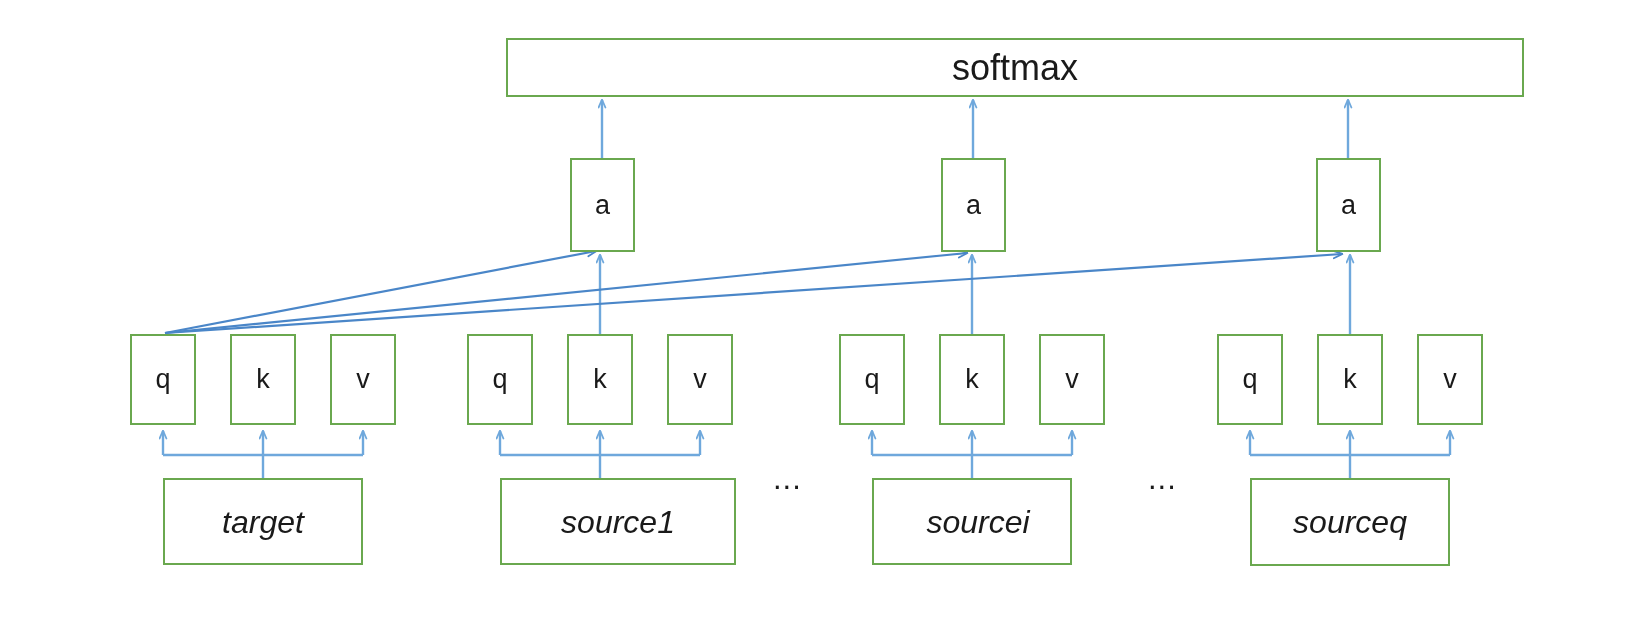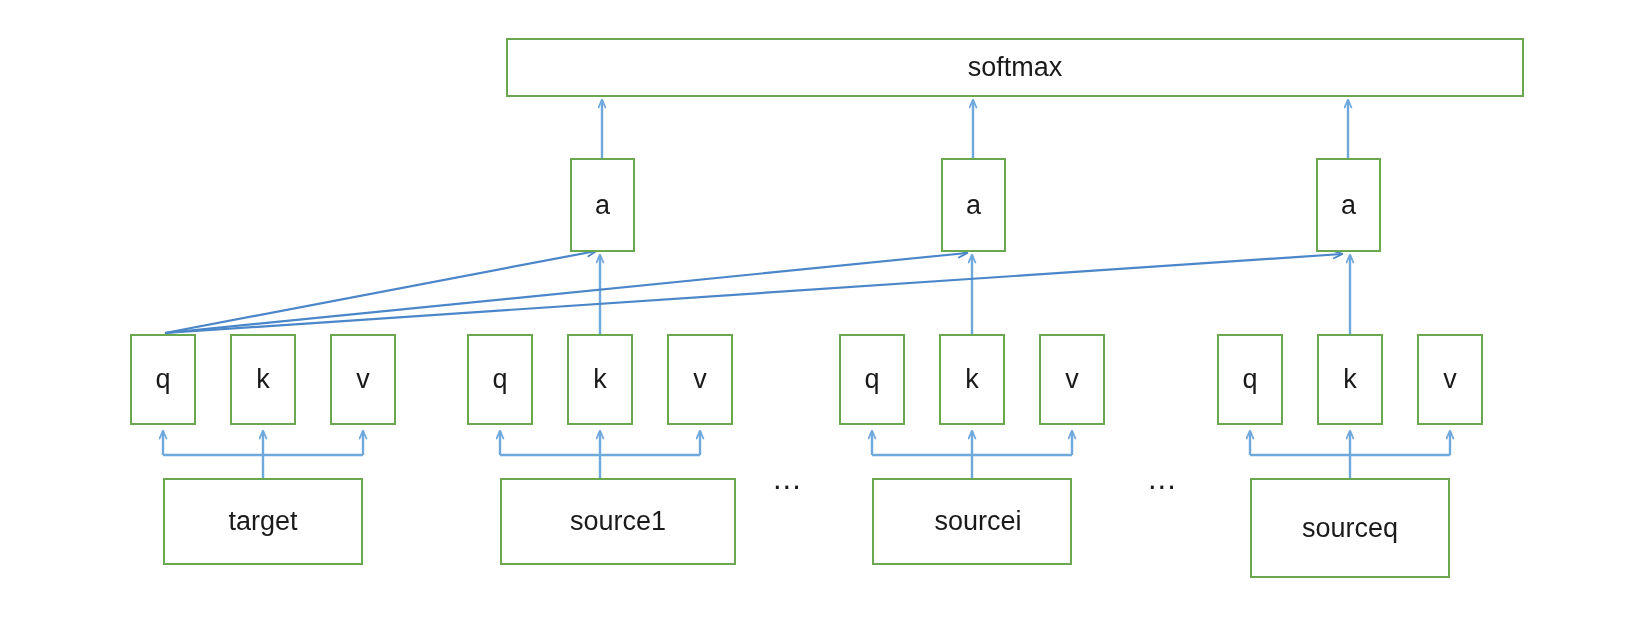--- a/index.html
+++ b/index.html
@@ -30,30 +30,31 @@
     box-sizing: border-box;
     border: 2px solid #6aa84f;
     background: #ffffff;
     display: flex;
     align-items: center;
     justify-content: center;
     color: #1a1a1a;
     line-height: 1;
   }
   .node-softmax {
-    font-size: 27px;
+    font-size: 36px;
   }
   .node-attn {
     font-size: 27px;
   }
   .node-proj {
     font-size: 27px;
   }
   .node-seq {
-    font-size: 27px;
+    font-size: 32px;
+    font-style: italic;
   }
   .ellipsis {
     position: absolute;
     font-size: 31px;
     color: #1a1a1a;
     letter-spacing: 1px;
     line-height: 1;
     white-space: nowrap;
   }
 </style>
@@ -169,20 +170,20 @@
 
   <div class="node node-proj" style="left:1217px; top:334px; width:66px; height:91px;">
     <span>q</span>
   </div>
   <div class="node node-proj" style="left:1317px; top:334px; width:66px; height:91px;">
     <span>k</span>
   </div>
   <div class="node node-proj" style="left:1417px; top:334px; width:66px; height:91px;">
     <span>v</span>
   </div>
-  <div class="node node-seq" style="left:1250px; top:478px; width:200px; height:100px;text-align:right;">
+  <div class="node node-seq" style="left:1250px; top:478px; width:200px; height:88px;text-align:right;">
     <span>sourceq</span>
   </div>
 
   <div class="ellipsis" style="left:773px; top:463px;">...</div>
   <div class="ellipsis" style="left:1148px; top:463px;">...</div>
 
 </div>
 
 </body></html>

